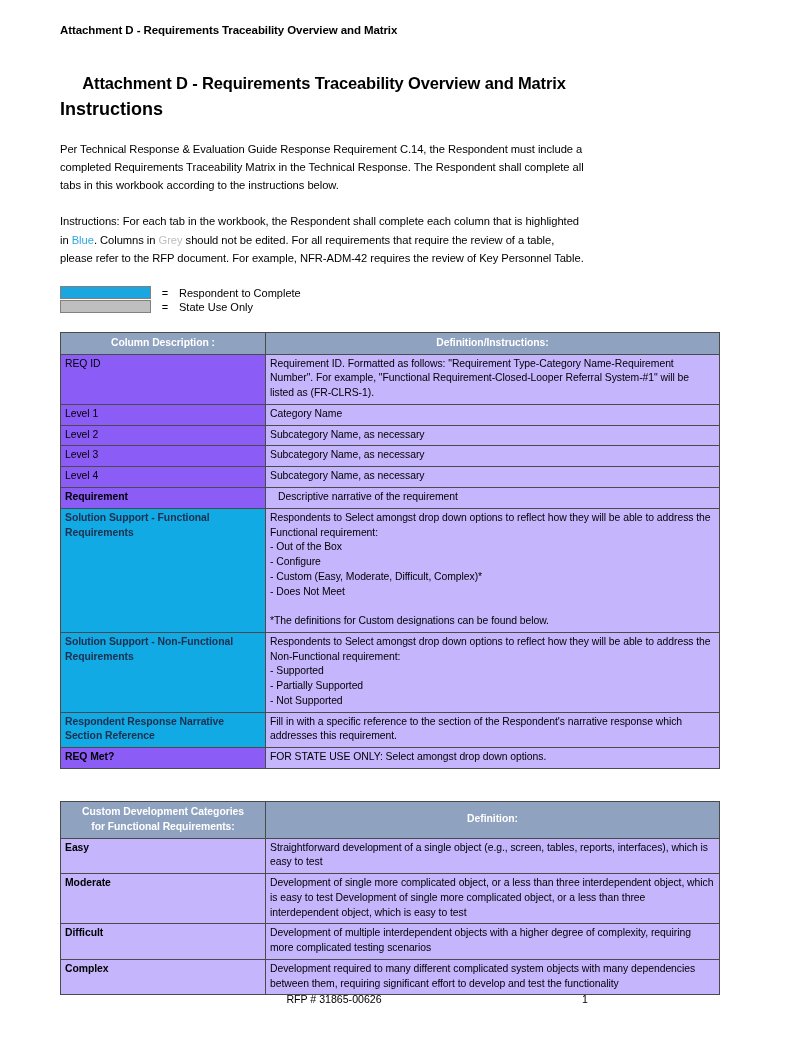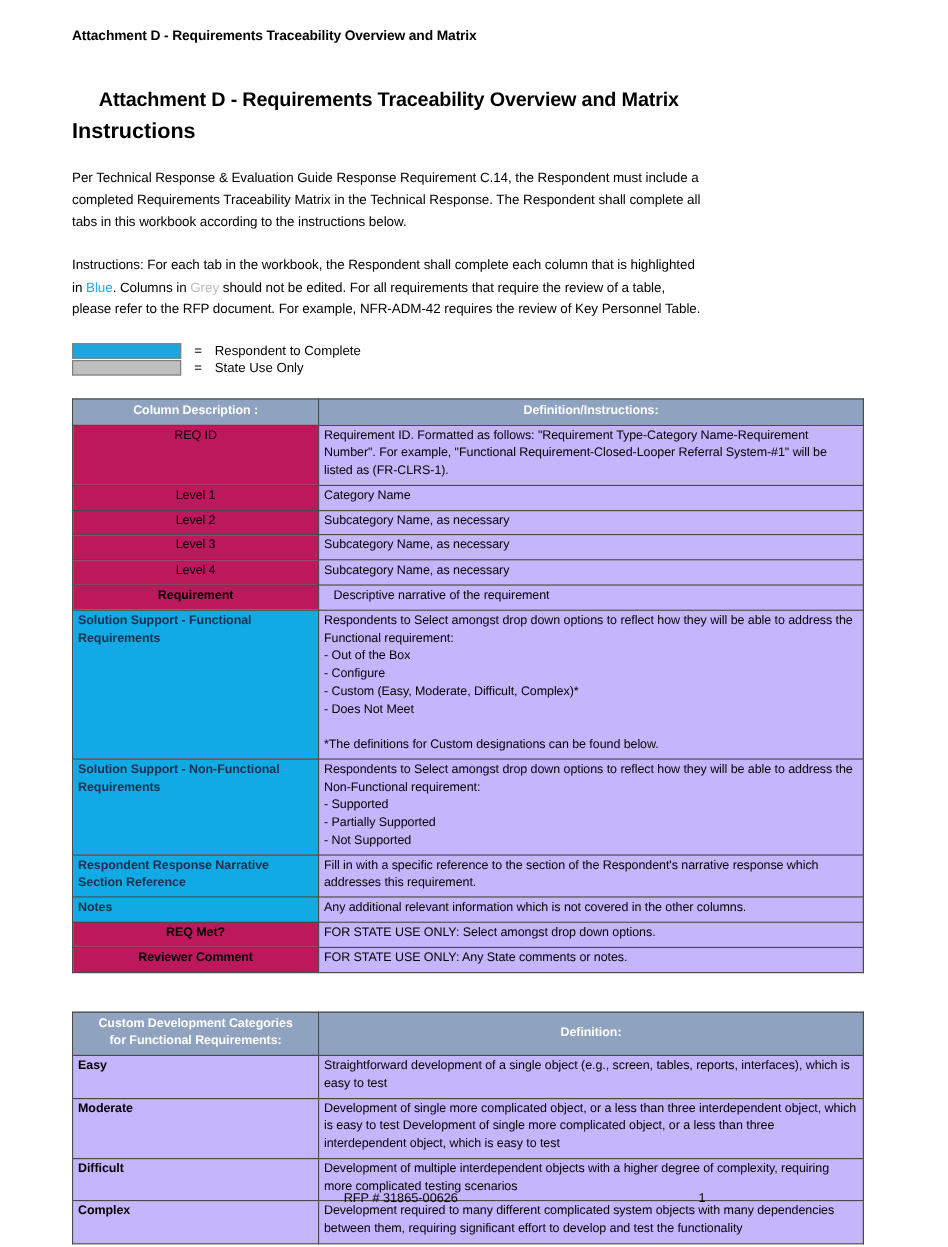--- a/index.html
+++ b/index.html
@@ -103,23 +103,22 @@
   .hdr {
     background: #8FA2BF;
     color: #ffffff;
     font-weight: bold;
     text-align: center;
     font-size: 10.8px;
     vertical-align: middle !important;
     padding: 3px 20px !important;
   }
   .cell-grey {
-    background: #be185d;
+    background: #8b5cf6;
     color: #000000;
-    text-align: center;
   }
   .cell-blue {
     background: #11AAE4;
     color: #1E2F4D;
     font-weight: bold;
   }
   .cell-white {
     background: #c4b5fd;
   }
   .bold { font-weight: bold; }
@@ -229,30 +228,22 @@
           <td class="cell-white" style="white-space: pre-line;">Respondents to Select amongst drop down options to reflect how they will be able to address the Non-Functional requirement:
 - Supported
 - Partially Supported
 - Not Supported</td>
         </tr>
         <tr>
           <td class="cell-blue">Respondent Response Narrative Section Reference</td>
           <td class="cell-white" style="white-space: pre-line;">Fill in with a specific reference to the section of the Respondent's narrative response which addresses this requirement.</td>
         </tr>
         <tr>
-          <td class="cell-blue">Notes</td>
-          <td class="cell-white" style="white-space: pre-line;">Any additional relevant information which is not covered in the other columns.</td>
-        </tr>
-        <tr>
           <td class="cell-grey bold">REQ Met?</td>
           <td class="cell-white" style="white-space: pre-line;">FOR STATE USE ONLY: Select amongst drop down options.</td>
-        </tr>
-        <tr>
-          <td class="cell-grey bold">Reviewer Comment</td>
-          <td class="cell-white" style="white-space: pre-line;">FOR STATE USE ONLY: Any State comments or notes.</td>
         </tr>
       </tbody>
   </table>
 
   <table class="grid t2" id="table-custom-dev">
     <colgroup>
         <col class="col-label-2">
         <col>
       </colgroup>
     <thead>

